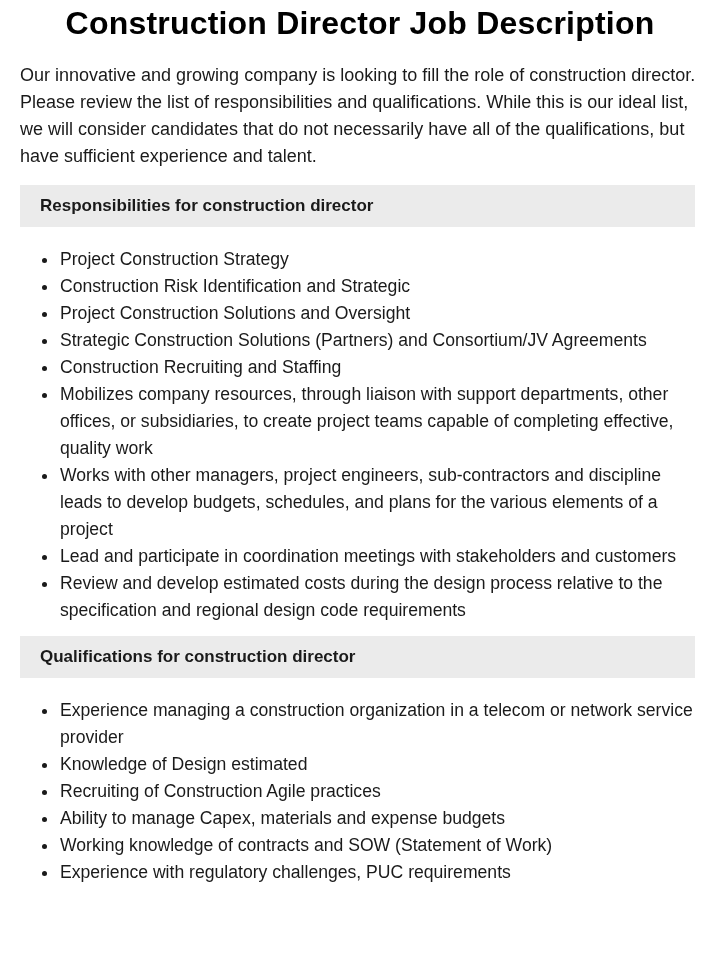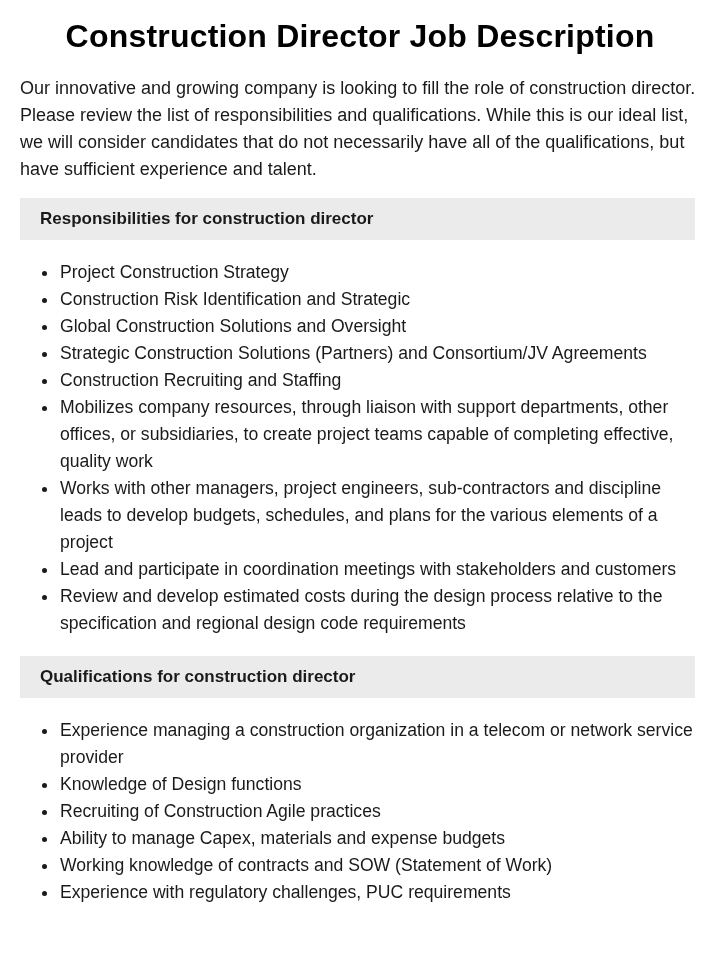--- a/index.html
+++ b/index.html
@@ -13,21 +13,21 @@
       overflow: hidden;
       font-family: "Liberation Sans", "DejaVu Sans", sans-serif;
       color: #111111;
     }
     .page {
       padding: 0 20px 0 20px;
       box-sizing: border-box;
       width: 720px;
     }
     h1.title {
-      margin: 13px;
+      margin: 0;
       padding-top: 3px;
       height: 44px;
       font-size: 32px;
       line-height: 40px;
       font-weight: 700;
       text-align: center;
       letter-spacing: 0.2px;
       color: #000000;
     }
     .intro {
@@ -43,21 +43,21 @@
       background: #ebebeb;
       box-sizing: border-box;
       padding-left: 20px;
       display: flex;
       align-items: center;
       font-size: 17px;
       font-weight: 700;
       color: #1a1a1a;
     }
     .section-header.second {
-      margin-top: 19px;
+      margin-top: 12px;
     }
     ul.items {
       margin: 19px 7px 0 0;
       padding: 0 0 0 40px;
       list-style: none;
     }
     ul.items li {
       position: relative;
       font-size: 17.6px;
       line-height: 27px;
@@ -79,31 +79,31 @@
 
 <div class="page">
   <h1 class="title">Construction Director Job Description</h1>
 
   <p class="intro">Our innovative and growing company is looking to fill the role of construction director. Please review the list of responsibilities and qualifications. While this is our ideal list, we will consider candidates that do not necessarily have all of the qualifications, but have sufficient experience and talent.</p>
 
   <div class="section-header">Responsibilities for construction director</div>
   <ul class="items">
     <li>Project Construction Strategy</li>
     <li>Construction Risk Identification and Strategic</li>
-    <li>Global Construction Solutions and Oversight</li>
+    <li>Project Construction Solutions and Oversight</li>
     <li>Strategic Construction Solutions (Partners) and Consortium/JV Agreements</li>
     <li>Construction Recruiting and Staffing</li>
     <li>Mobilizes company resources, through liaison with support departments, other offices, or subsidiaries, to create project teams capable of completing effective, quality work</li>
     <li>Works with other managers, project engineers, sub-contractors and discipline leads to develop budgets, schedules, and plans for the various elements of a project</li>
     <li>Lead and participate in coordination meetings with stakeholders and customers</li>
     <li>Review and develop estimated costs during the design process relative to the specification and regional design code requirements</li>
   </ul>
 
   <div class="section-header second">Qualifications for construction director</div>
   <ul class="items">
     <li>Experience managing a construction organization in a telecom or network service provider</li>
-    <li>Knowledge of Design functions</li>
+    <li>Knowledge of Design estimated</li>
     <li>Recruiting of Construction Agile practices</li>
     <li>Ability to manage Capex, materials and expense budgets</li>
     <li>Working knowledge of contracts and SOW (Statement of Work)</li>
     <li>Experience with regulatory challenges, PUC requirements</li>
   </ul>
 </div>
 
 </body></html>

